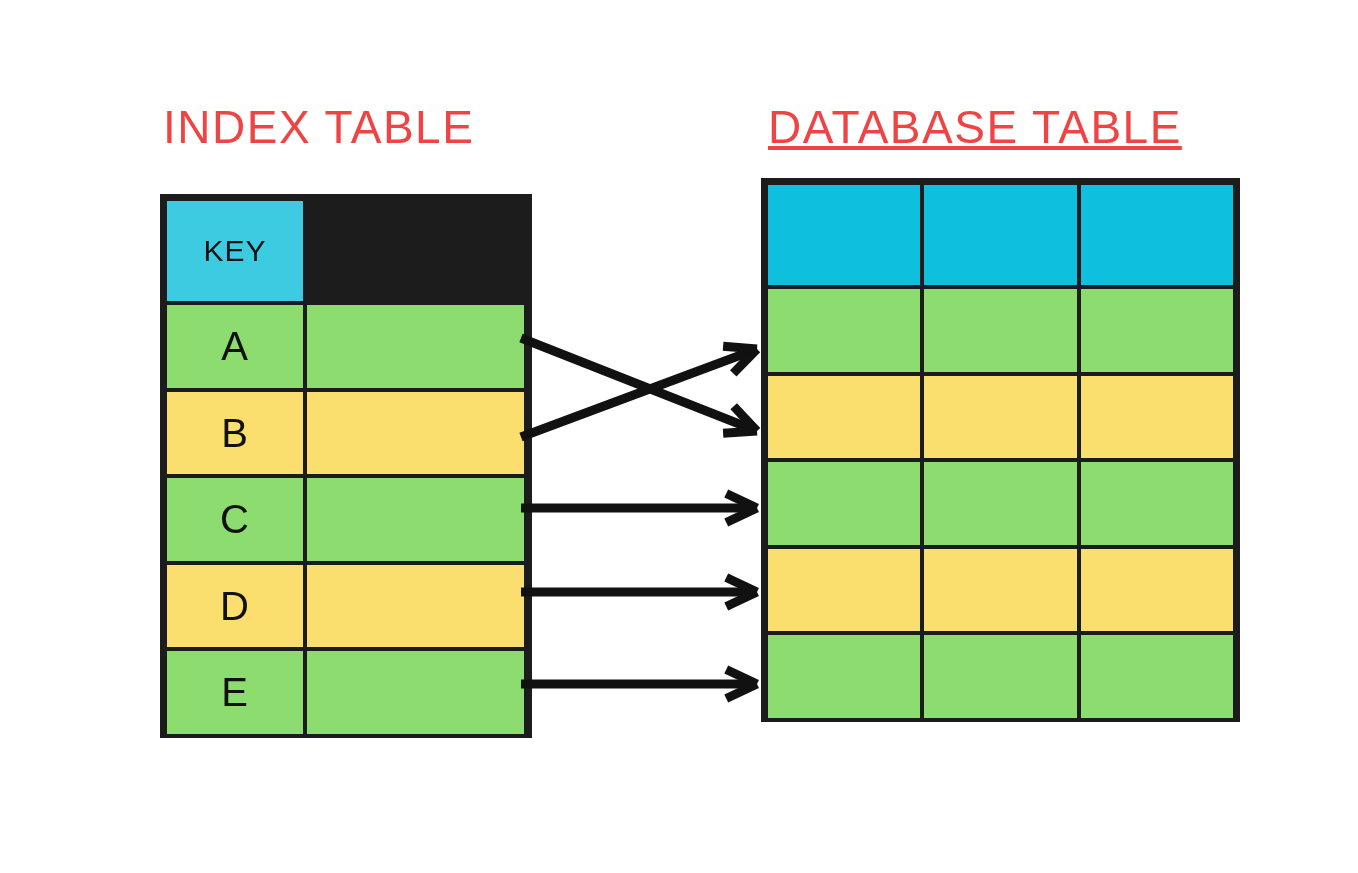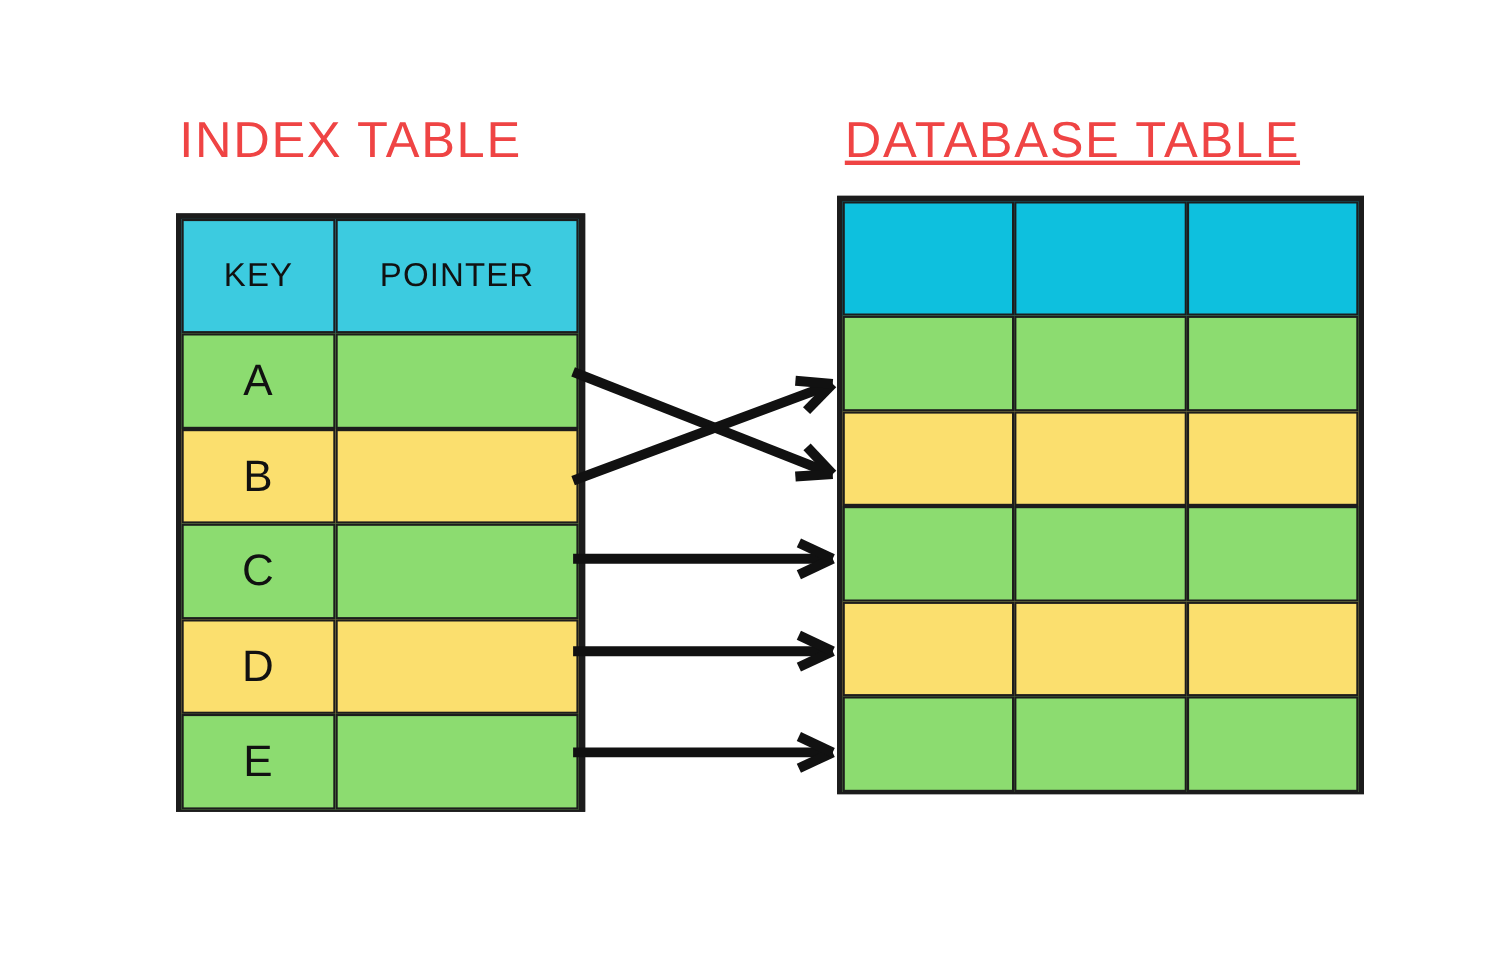--- a/index.html
+++ b/index.html
@@ -109,21 +109,20 @@
 <div id="canvas">
 
   <div class="diagram-title" id="index-title">INDEX TABLE</div>
 
   <div class="diagram-title" id="db-title">DATABASE TABLE</div>
 
   <div class="grid-table" id="index-table">
 
     <div class="grid-row header-row">
       <div class="grid-cell cell-blue col-key">KEY</div>
-      <div class="grid-cell cell-blue col-pointer">POINTER</div>
     </div>
 
     <div class="grid-row">
       <div class="grid-cell cell-green col-key key-letter">A</div>
       <div class="grid-cell cell-green col-pointer"></div>
     </div>
 
     <div class="grid-row">
       <div class="grid-cell cell-yellow col-key key-letter">B</div>
       <div class="grid-cell cell-yellow col-pointer"></div>

